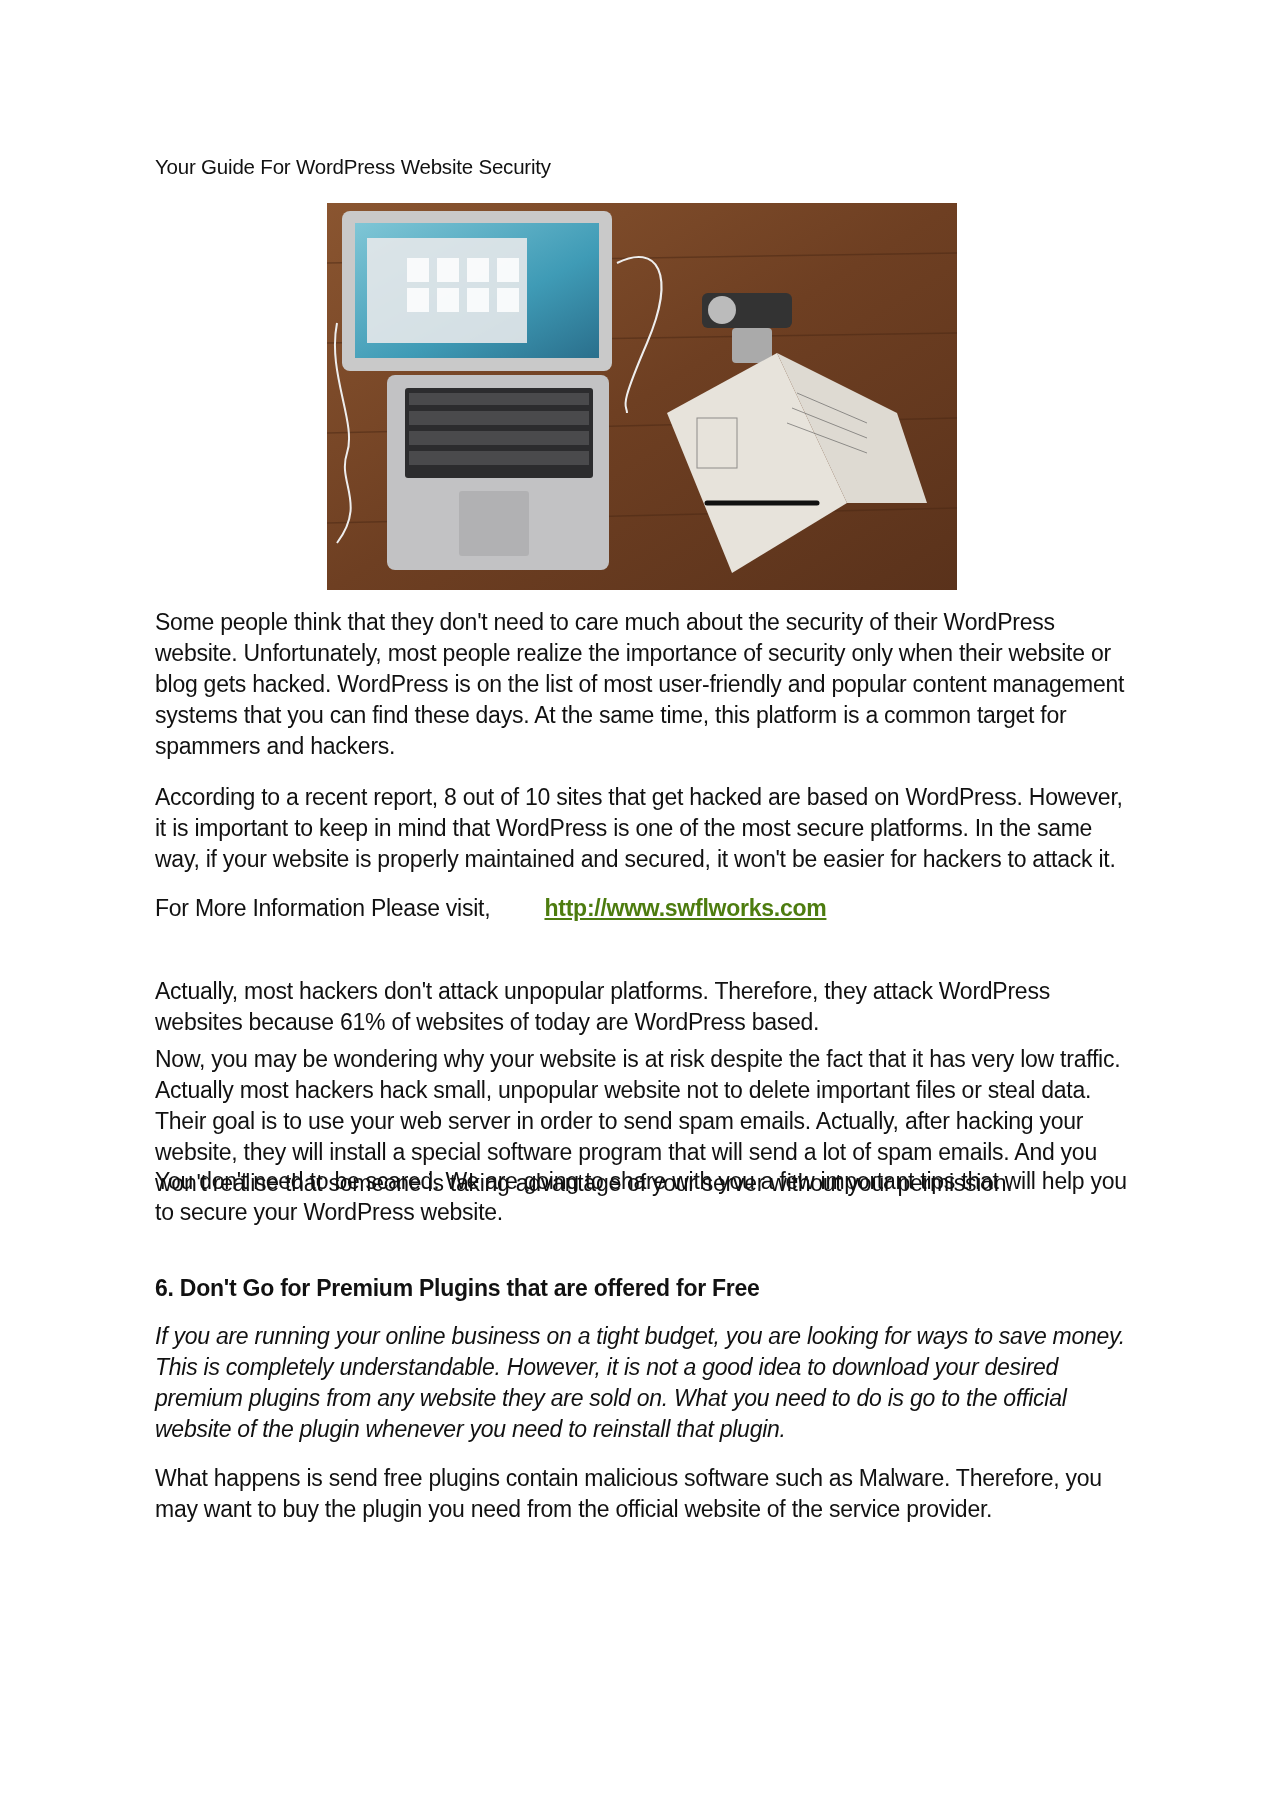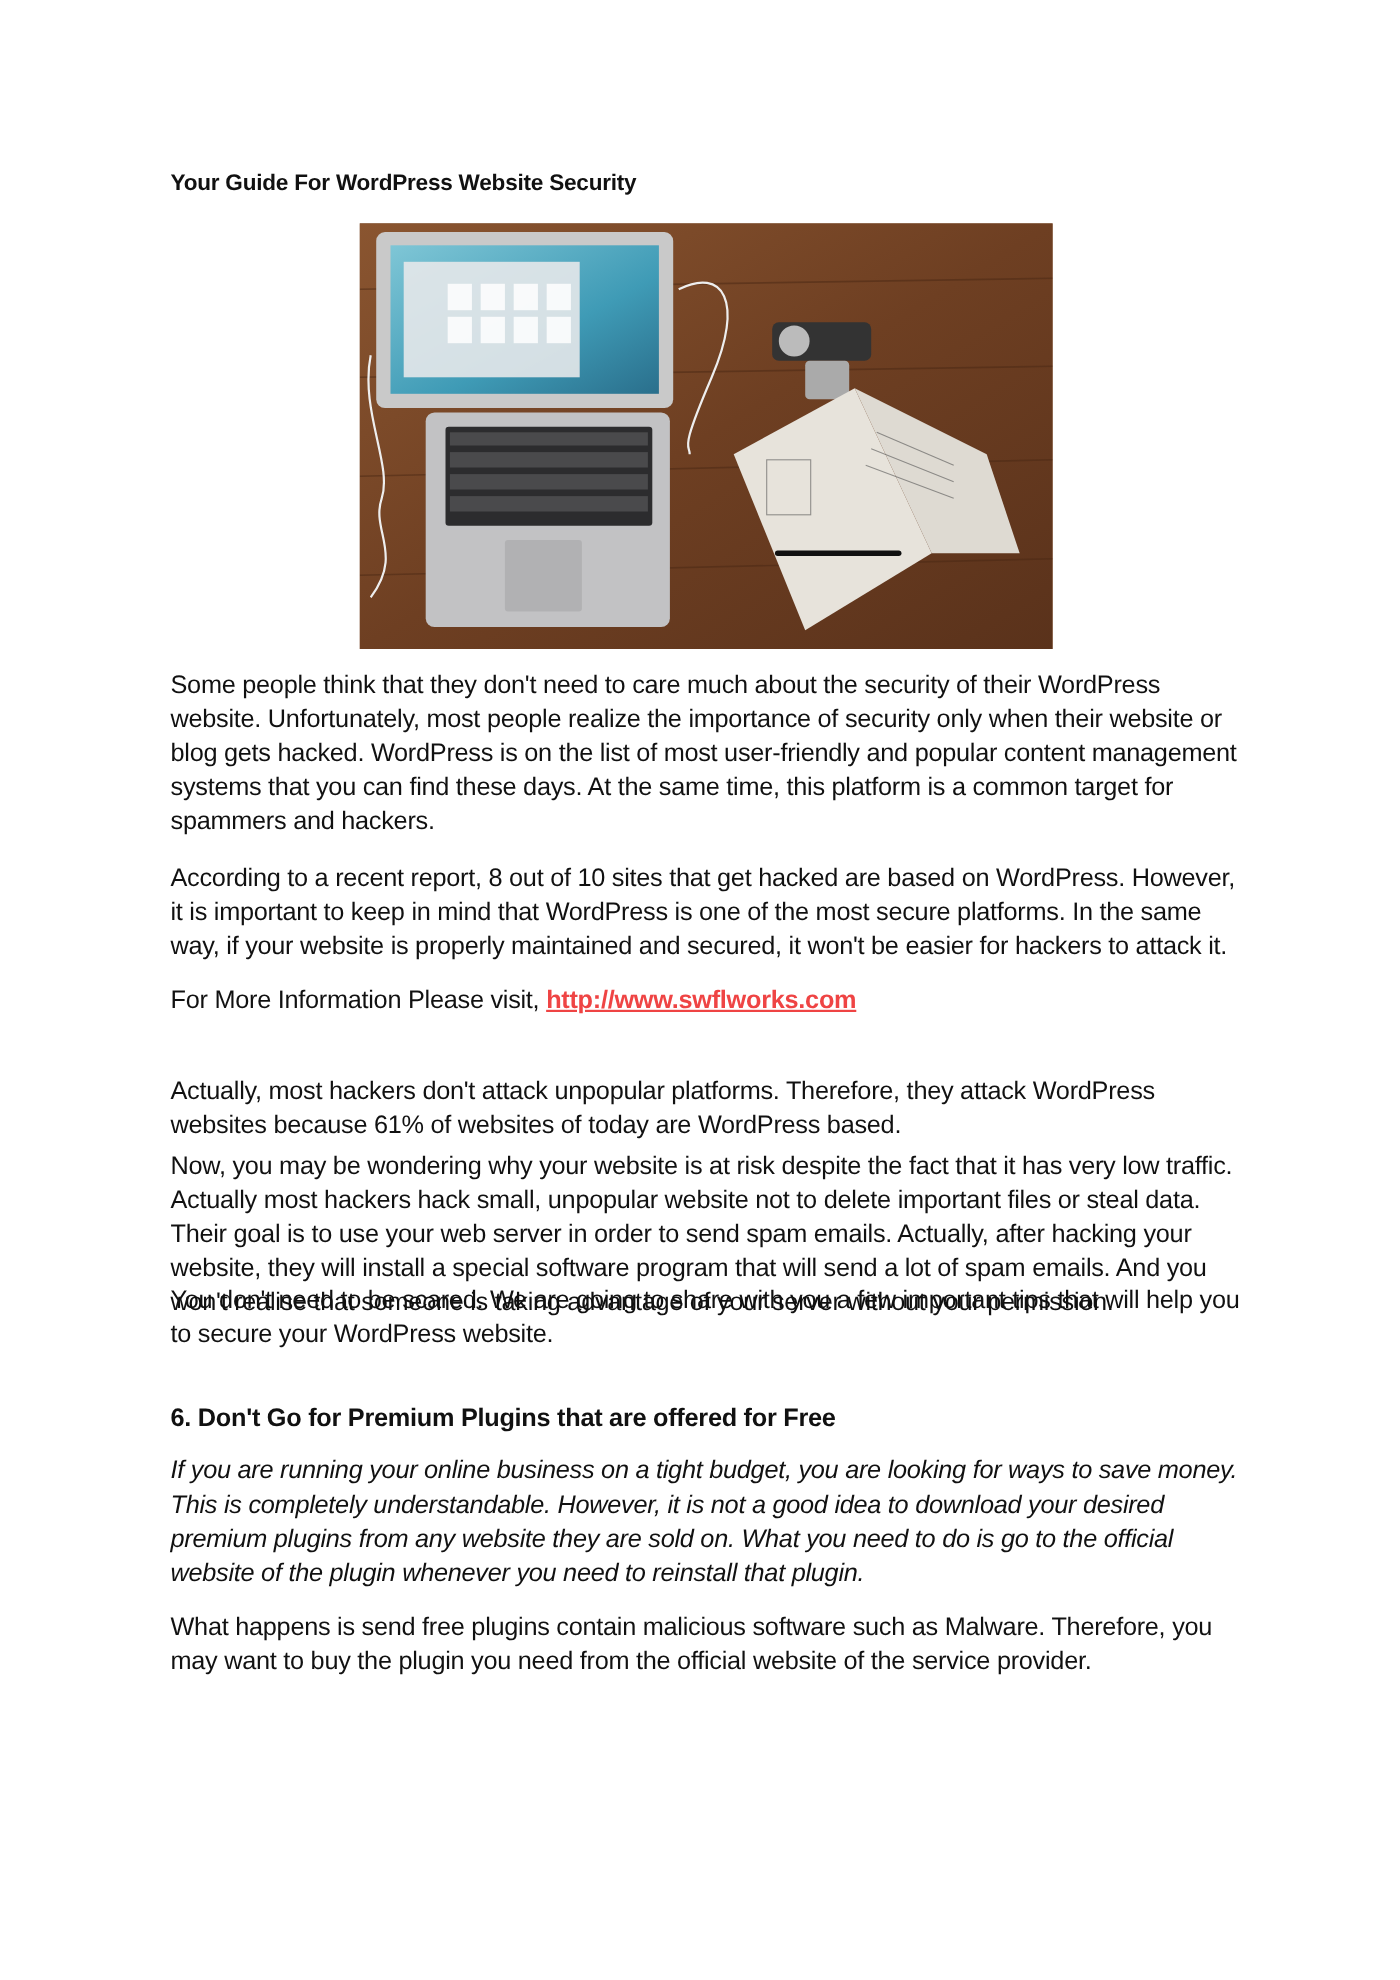--- a/index.html
+++ b/index.html
@@ -3,33 +3,33 @@
   <meta charset="utf-8">
   <style>
     html, body { margin: 0; padding: 0; background: #ffffff; }
     body {
       width: 1273px; height: 1800px; position: relative; overflow: hidden;
       font-family: "Liberation Sans", sans-serif; color: #111;
     }
     .page { position: absolute; left: 155px; top: 0; width: 980px; }
     .title {
       position: absolute; top: 155px; left: 0;
-      font-weight: bold; font-size: 20.5px; letter-spacing: -0.2px;
+      font-weight: normal; font-size: 20.5px; letter-spacing: -0.2px;
     }
     .hero {
       position: absolute; top: 203px; left: 172px; width: 630px; height: 387px;
       overflow: hidden; background: #7a4a2a;
     }
     .body-text {
       position: absolute; left: 0; width: 980px;
       font-size: 23px; line-height: 31px; letter-spacing: -0.25px;
     }
     .body-text p { margin: 0; }
     .h2 { font-weight: bold; }
-    a.link { color: #ef4444; font-weight: bold; text-decoration: underline; }
+    a.link { color: #4d7c0f; font-weight: bold; text-decoration: underline; margin-left: 48px; }
   </style>
 </head>
 <body>
 
 <div class="page">
   <div class="title">Your Guide For WordPress Website Security</div>
 
   <div class="hero">
     <svg width="630" height="387" viewBox="0 0 630 387">
       <defs>

